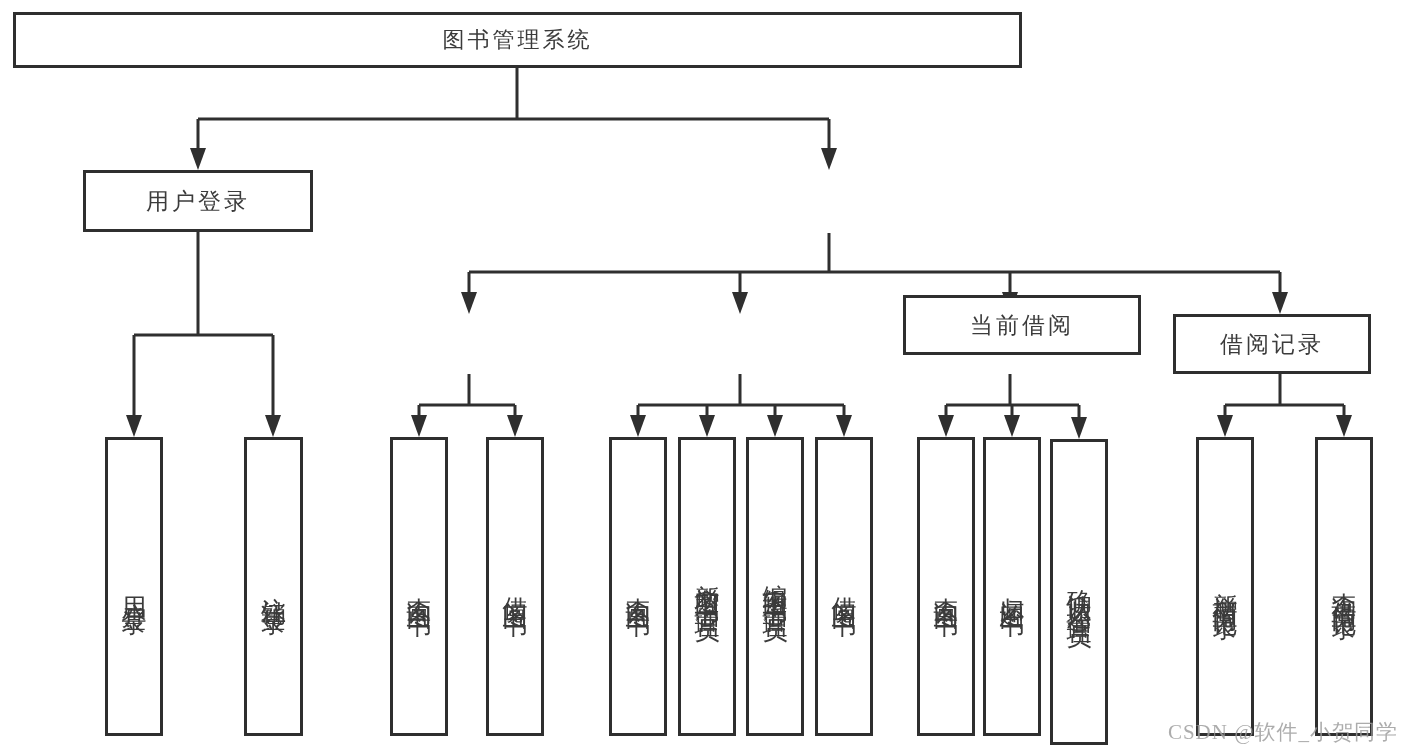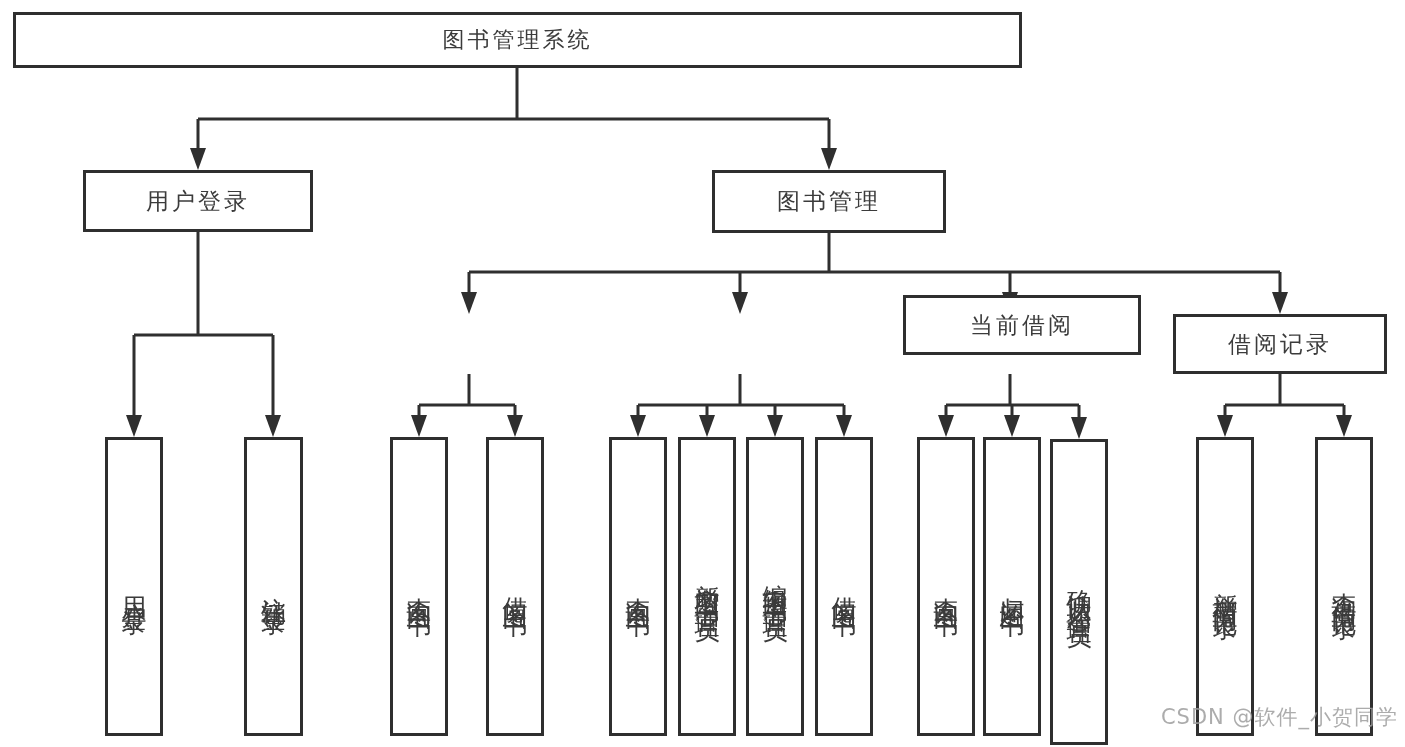--- a/index.html
+++ b/index.html
@@ -44,26 +44,27 @@
   .box.v span {
     writing-mode: vertical-rl;
     text-orientation: mixed;
     font-size: 25px;
     letter-spacing: 5px;
     line-height: 1;
   }
   #watermark {
     position: absolute;
     right: 7px;
-    bottom: 16px;
+    bottom: 1px;
     font-size: 21px;
     letter-spacing: 1px;
     color: rgba(158, 158, 158, 0.85);
     z-index: 3;
     white-space: nowrap;
+    font-family: Liberation Serif, serif;
   }
 </style>
 </head>
 <body>
 
 <div id="stage">
 
   <svg id="connectors" viewBox="0 0 1405 747" xmlns="http://www.w3.org/2000/svg">
     <g stroke="#2f2f2f" stroke-width="3" fill="none">
 
@@ -104,28 +105,25 @@
     </g>
   </svg>
 
   <div class="box h root" style="left:13px;top:12px;width:1009px;height:56px">
     <span>图书管理系统</span>
   </div>
 
   <div class="box h" style="left:83px;top:170px;width:230px;height:62px">
     <span>用户登录</span>
   </div>
-  <div class="box h" style="left:712px;top:170px;width:234px;height:63px">
-    <span>图书管理</span>
-  </div>
 
   <div class="box h" style="left:903px;top:295px;width:238px;height:60px">
     <span>当前借阅</span>
   </div>
-  <div class="box h" style="left:1173px;top:314px;width:214px;height:60px">
+  <div class="box h" style="left:1173px;top:314px;width:198px;height:60px">
     <span>借阅记录</span>
   </div>
 
   <div class="box v" style="left:105px;top:437px;width:58px;height:299px">
     <span>用户登录</span>
   </div>
   <div class="box v" style="left:244px;top:437px;width:59px;height:299px">
     <span>注销登录</span>
   </div>
 

